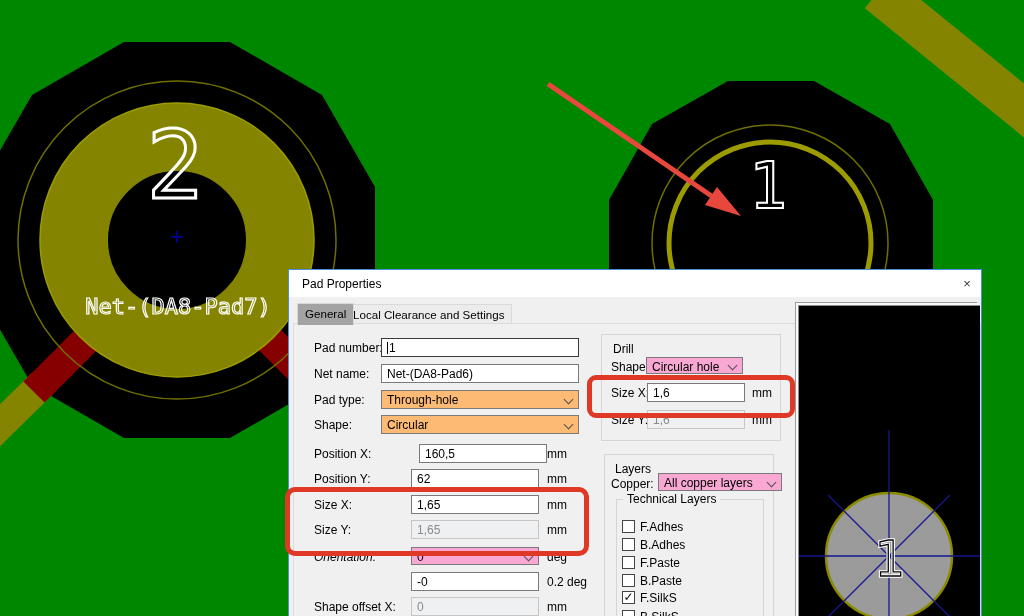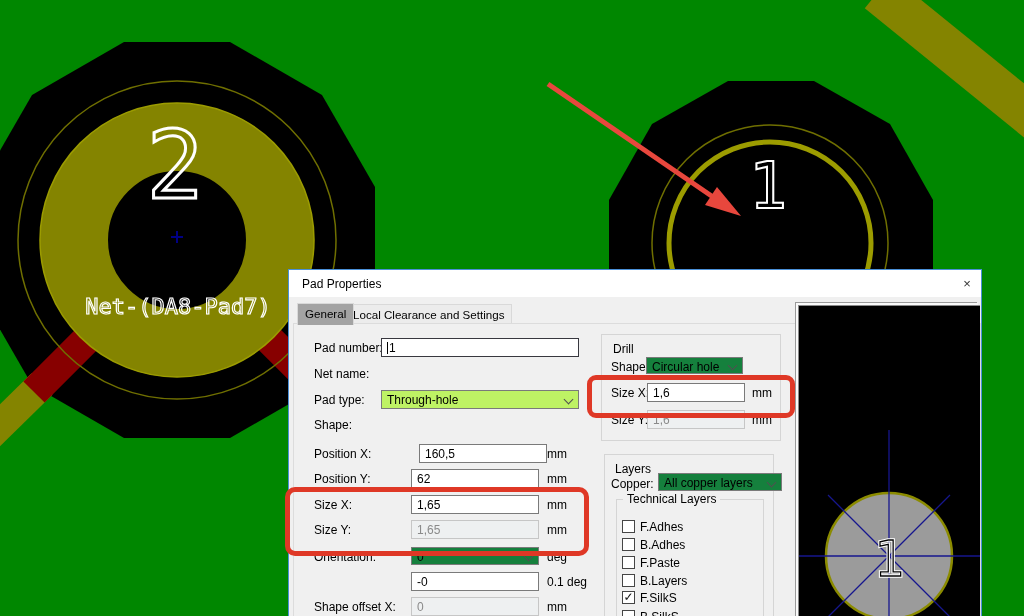--- a/index.html
+++ b/index.html
@@ -19,22 +19,22 @@
   .tab.active{background:#a3a3a3;border-bottom:none;height:22px;z-index:3;}
   #pane{position:absolute;left:4px;top:53px;width:686px;height:300px;
         border:1px solid #dcdcdc;background:#f0f0f0;}
   .lbl{position:absolute;font-size:12px;color:#000;white-space:nowrap;}
   .unit{position:absolute;font-size:12px;color:#000;white-space:nowrap;}
   .field{position:absolute;background:#fff;border:1px solid #7a7a7a;box-sizing:border-box;
          font-size:12px;color:#000;padding:2px 0 0 5px;white-space:nowrap;overflow:hidden;}
   .field.focus{border-color:#38383f;}
   .field.dis{background:#eef0f1;border-color:#c6c6c6;color:#8a8a8a;}
   .combo{position:absolute;border:1px solid #7a7a7a;box-sizing:border-box;font-size:12px;
-         color:#000;padding:2px 0 0 5px;background:#bef264;white-space:nowrap;overflow:hidden;}
-  .combo.gray{background:#15803d;}
+         color:#000;padding:2px 0 0 5px;background:#fdba74;white-space:nowrap;overflow:hidden;}
+  .combo.gray{background:#f9a8d4;}
   .chev{position:absolute;right:6px;top:5px;width:6px;height:6px;border:solid #505050;
         border-width:0 1.4px 1.4px 0;transform:rotate(45deg);}
   .caret{display:inline-block;width:1px;height:12px;background:#000;vertical-align:-2px;margin-right:1px;}
   .grp{position:absolute;border:1px solid #d5d5d5;box-sizing:border-box;}
   .legend{position:absolute;font-size:12px;color:#000;background:#f0f0f0;padding:0 4px;white-space:nowrap;}
   .cb{position:absolute;width:13px;height:13px;background:#fff;border:1px solid #454545;
       box-sizing:border-box;font-size:12px;line-height:11px;text-align:center;color:#111;}
   #preview{position:absolute;left:509px;top:35px;width:181px;height:314px;background:#000;
            border-left:1px solid #8a8a8a;border-top:1px solid #8a8a8a;
            box-shadow:-2px -2px 0 #fafafa, -3px -3px 0 #9a9a9a;}
@@ -79,48 +79,50 @@
 
   <div class="tab active" style="left:8px;top:33px;">General</div>
   <div class="tab" style="left:56px;top:34px;text-align:center;">Local Clearance and Settings</div>
 
   <div id="pane"></div>
 
   <span class="lbl" style="left:25px;top:71px;">Pad number:</span>
   <div class="field focus" style="left:92px;top:68px;width:198px;height:19px;"><span class="caret"></span><span>1</span></div>
 
   <span class="lbl" style="left:25px;top:97px;">Net name:</span>
+  <div class="field" style="left:92px;top:94px;width:198px;height:19px;">Net-(DA8-Pad6)</div>
 
   <span class="lbl" style="left:25px;top:123px;">Pad type:</span>
   <div class="combo" style="left:92px;top:120px;width:198px;height:19px;"><span>Through-hole</span><i class="chev"></i></div>
 
   <span class="lbl" style="left:25px;top:148px;">Shape:</span>
+  <div class="combo" style="left:92px;top:145px;width:198px;height:19px;"><span>Circular</span><i class="chev"></i></div>
 
   <span class="lbl" style="left:25px;top:177px;">Position X:</span>
   <div class="field" style="left:130px;top:174px;width:128px;height:19px;">160,5</div>
   <span class="unit" style="left:258px;top:177px;">mm</span>
 
   <span class="lbl" style="left:25px;top:202px;">Position Y:</span>
   <div class="field" style="left:122px;top:199px;width:128px;height:19px;">62</div>
   <span class="unit" style="left:258px;top:202px;">mm</span>
 
   <span class="lbl" style="left:25px;top:228px;">Size X:</span>
   <div class="field" style="left:122px;top:225px;width:128px;height:19px;">1,65</div>
   <span class="unit" style="left:258px;top:228px;">mm</span>
 
   <span class="lbl" style="left:25px;top:253px;">Size Y:</span>
   <div class="field dis" style="left:122px;top:250px;width:128px;height:19px;">1,65</div>
   <span class="unit" style="left:258px;top:253px;">mm</span>
 
-  <span class="lbl" style="left:25px;top:280px;">Orientation:</span>
+  <span class="lbl" style="left:25px;top:280px;font-style:italic;">Orientation:</span>
   <div class="combo gray" style="left:122px;top:277px;width:128px;height:18px;"><span>0</span><i class="chev"></i></div>
   <span class="unit" style="left:258px;top:280px;">deg</span>
 
   <div class="field" style="left:122px;top:302px;width:128px;height:19px;">-0</div>
-  <span class="unit" style="left:258px;top:305px;">0.1 deg</span>
+  <span class="unit" style="left:258px;top:305px;">0.2 deg</span>
 
   <span class="lbl" style="left:25px;top:330px;">Shape offset X:</span>
   <div class="field dis" style="left:122px;top:327px;width:128px;height:19px;">0</div>
   <span class="unit" style="left:258px;top:330px;">mm</span>
 
   <div class="grp" style="left:312px;top:64px;width:180px;height:107px;"></div>
   <span class="legend" style="left:320px;top:57px;margin-top:15px;">Drill</span>
 
   <span class="lbl" style="left:322px;top:90px;">Shape:</span>
   <div class="combo gray" style="left:357px;top:87px;width:97px;height:17px;"><span>Circular hole</span><i class="chev" style="top:4px;"></i></div>
@@ -142,21 +144,21 @@
   <div class="grp" style="left:327px;top:229px;width:148px;height:119px;border-bottom:none;"></div>
   <span class="legend" style="left:334px;top:222px;">Technical Layers</span>
 
   <div class="cb" style="left:333px;top:250px;"></div>
   <span class="lbl" style="left:351px;top:250px;">F.Adhes</span>
   <div class="cb" style="left:333px;top:268px;"></div>
   <span class="lbl" style="left:351px;top:268px;">B.Adhes</span>
   <div class="cb" style="left:333px;top:286px;"></div>
   <span class="lbl" style="left:351px;top:286px;">F.Paste</span>
   <div class="cb" style="left:333px;top:304px;"></div>
-  <span class="lbl" style="left:351px;top:304px;">B.Layers</span>
+  <span class="lbl" style="left:351px;top:304px;">B.Paste</span>
   <div class="cb" style="left:333px;top:321px;">✓</div>
   <span class="lbl" style="left:351px;top:321px;">F.SilkS</span>
   <div class="cb" style="left:333px;top:340px;"></div>
   <span class="lbl" style="left:351px;top:340px;">B.SilkS</span>
 
   <div id="preview">
     <svg width="181" height="313" viewBox="0 0 181 313">
       <circle cx="90" cy="250" r="63" fill="#9b9b9b" stroke="#8b8b00" stroke-width="2.5"></circle>
       <g stroke="#16168e" stroke-width="1.3">
         <line x1="0" y1="250" x2="181" y2="250"></line>

